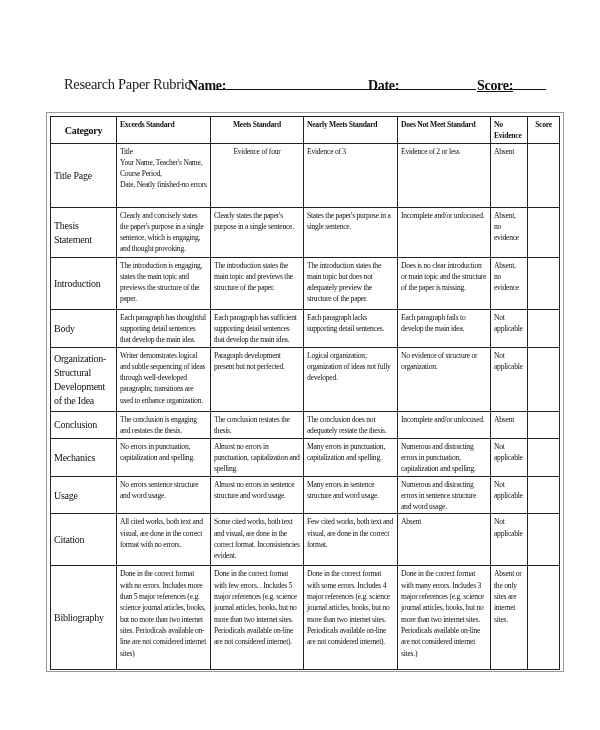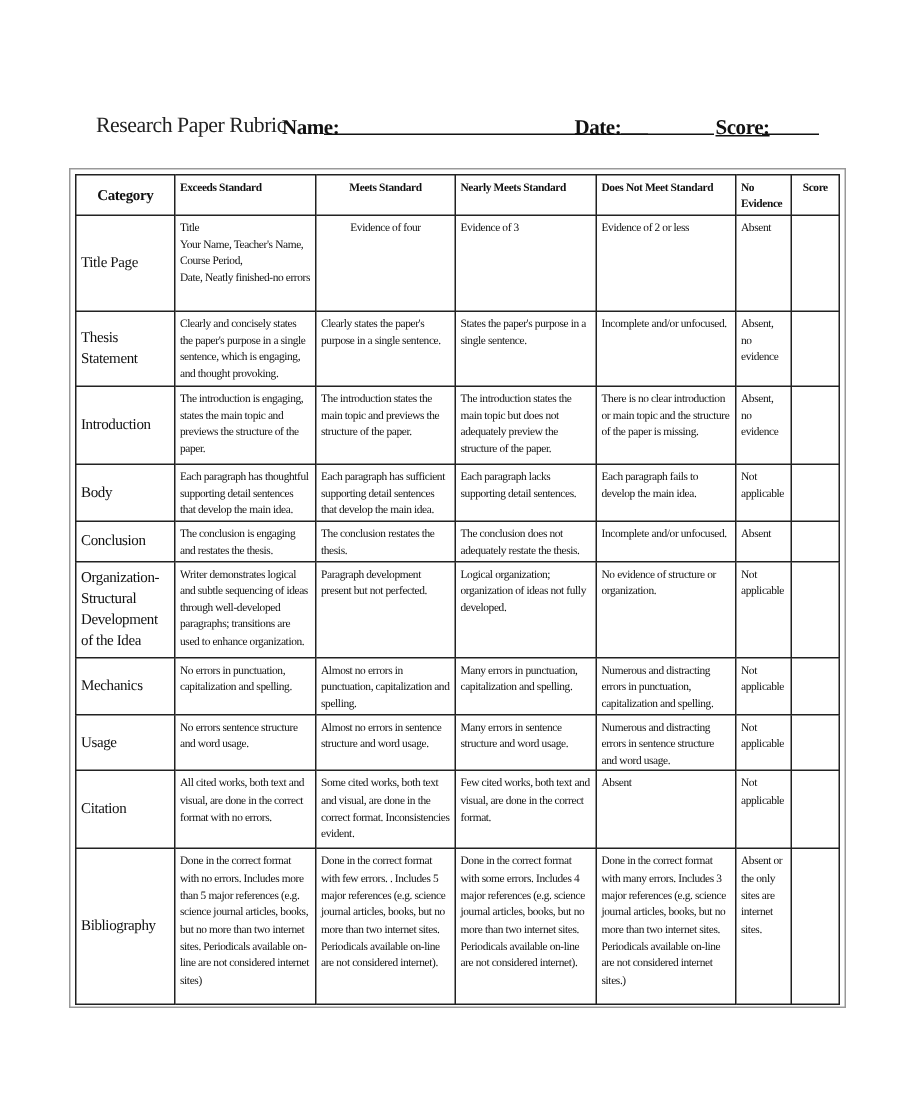--- a/index.html
+++ b/index.html
@@ -17,21 +17,21 @@
     td.center { text-align:center !important; }
     .outline { position:absolute; left:46px; top:112px; width:516px; height:558px; border:1px solid #999; pointer-events:none; }
   </style>
 </head>
 <body>
 
 <div class="header">
   <span class="title">Research Paper Rubric</span>
   <span class="field-label" style="left:124px;">Name:</span>
   <span class="field-line" style="left:152px;width:216px;"></span>
-  <span class="field-label" style="left:319px;">Date:</span>
+  <span class="field-label" style="left:304px;">Date:</span>
   <span class="field-line" style="left:350px;width:62px;"></span>
   <span class="field-label" style="left:413px;text-decoration:underline;">Score:</span>
   <span class="field-line" style="left:444px;width:38px;"></span>
 </div>
 
 <div class="outline"></div>
 
 <table class="rubric">
   <colgroup>
     <col style="width:66px">
@@ -73,49 +73,49 @@
       <td>States the paper's purpose in a single sentence.</td>
       <td>Incomplete and/or unfocused.</td>
       <td>Absent, no evidence</td>
       <td></td>
     </tr>
     <tr style="height:52px;">
       <td class="cat">Introduction</td>
       <td>The introduction is engaging, states the main topic and previews the structure of the paper.</td>
       <td>The introduction states the main topic and previews the structure of the paper.</td>
       <td>The introduction states the main topic but does not adequately preview the structure of the paper.</td>
-      <td>There is no clear introduction or main topic and the structure of the paper is  missing.</td>
+      <td>Does is no clear introduction or main topic and the structure of the paper is  missing.</td>
       <td>Absent, no evidence</td>
       <td></td>
     </tr>
     <tr style="height:38px;">
       <td class="cat">Body</td>
       <td>Each paragraph has thoughtful supporting detail sentences that develop the main idea.</td>
       <td>Each paragraph has sufficient supporting detail sentences that develop the main idea.</td>
       <td>Each paragraph lacks supporting detail sentences.</td>
       <td>Each paragraph fails to develop the main idea.</td>
       <td>Not applicable</td>
       <td></td>
     </tr>
+    <tr style="height:64px;">
+      <td class="cat">Organization-Structural Development of the Idea</td>
+      <td>Writer demonstrates logical and subtle sequencing of ideas through well-developed paragraphs; transitions are used to enhance organization.</td>
+      <td>Paragraph development present but not perfected.</td>
+      <td>Logical organization; organization of ideas not fully developed.</td>
+      <td>No evidence of structure or organization.</td>
+      <td>Not applicable</td>
+      <td></td>
+    </tr>
     <tr style="height:27px;">
       <td class="cat">Conclusion</td>
       <td>The conclusion is engaging and restates the thesis.</td>
       <td>The conclusion restates the thesis.</td>
       <td>The conclusion does not adequately restate the thesis.</td>
       <td>Incomplete and/or unfocused.</td>
       <td>Absent</td>
-      <td></td>
-    </tr>
-    <tr style="height:64px;">
-      <td class="cat">Organization-Structural Development of the Idea</td>
-      <td>Writer demonstrates logical and subtle sequencing of ideas through well-developed paragraphs; transitions are used to enhance organization.</td>
-      <td>Paragraph development present but not perfected.</td>
-      <td>Logical organization; organization of ideas not fully developed.</td>
-      <td>No evidence of structure or organization.</td>
-      <td>Not applicable</td>
       <td></td>
     </tr>
     <tr style="height:38px;">
       <td class="cat">Mechanics</td>
       <td>No errors in punctuation, capitalization and spelling.</td>
       <td>Almost no errors in punctuation, capitalization and spelling.</td>
       <td>Many errors in punctuation, capitalization and spelling.</td>
       <td>Numerous and distracting errors in punctuation, capitalization and spelling.</td>
       <td>Not applicable</td>
       <td></td>

